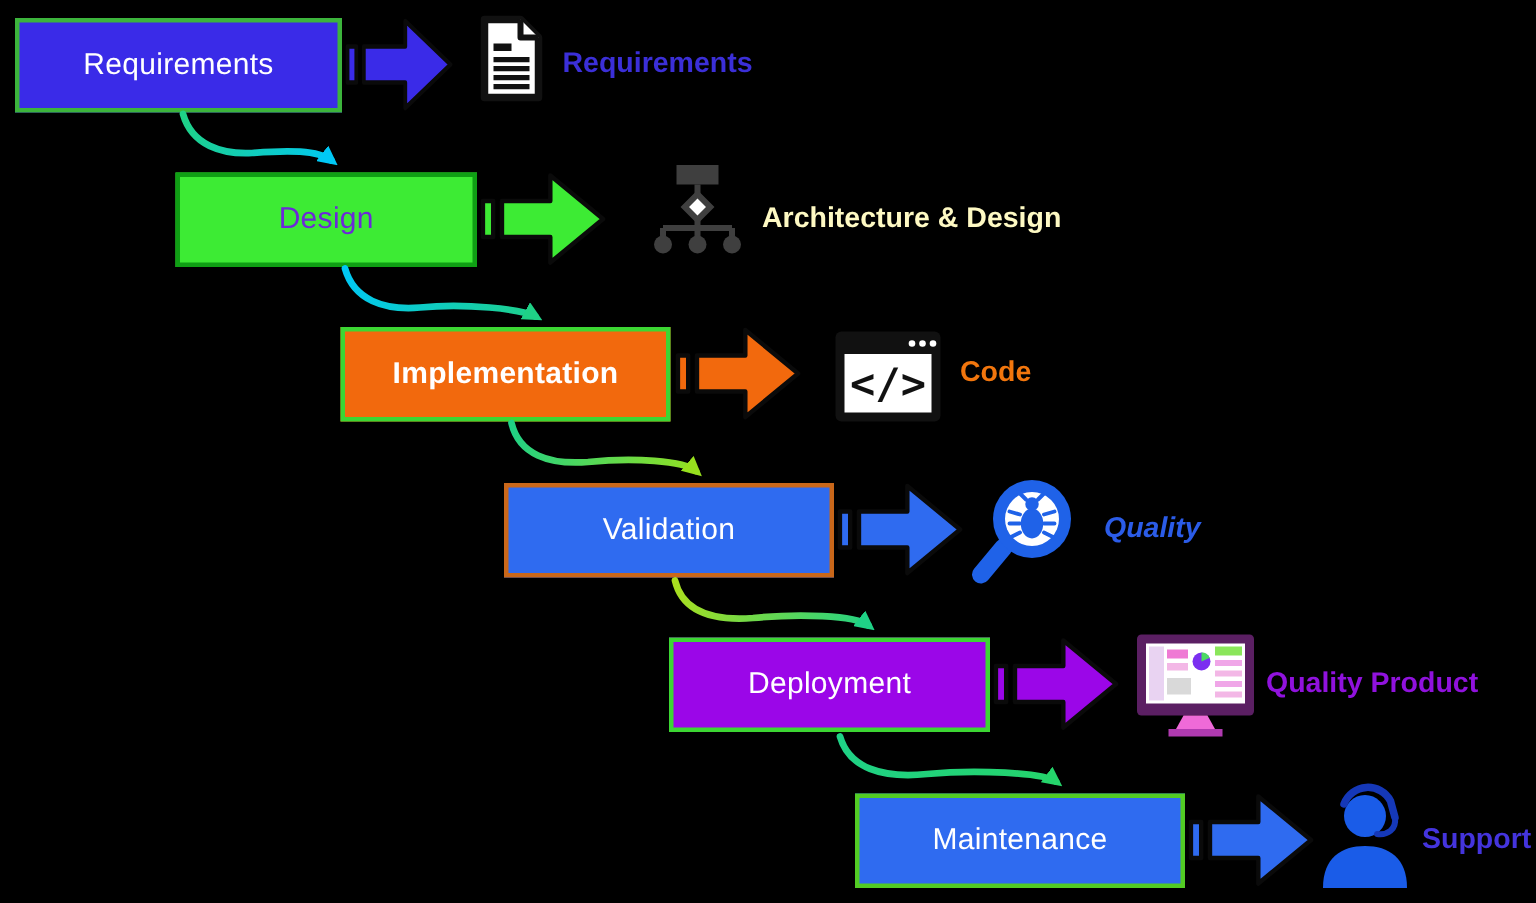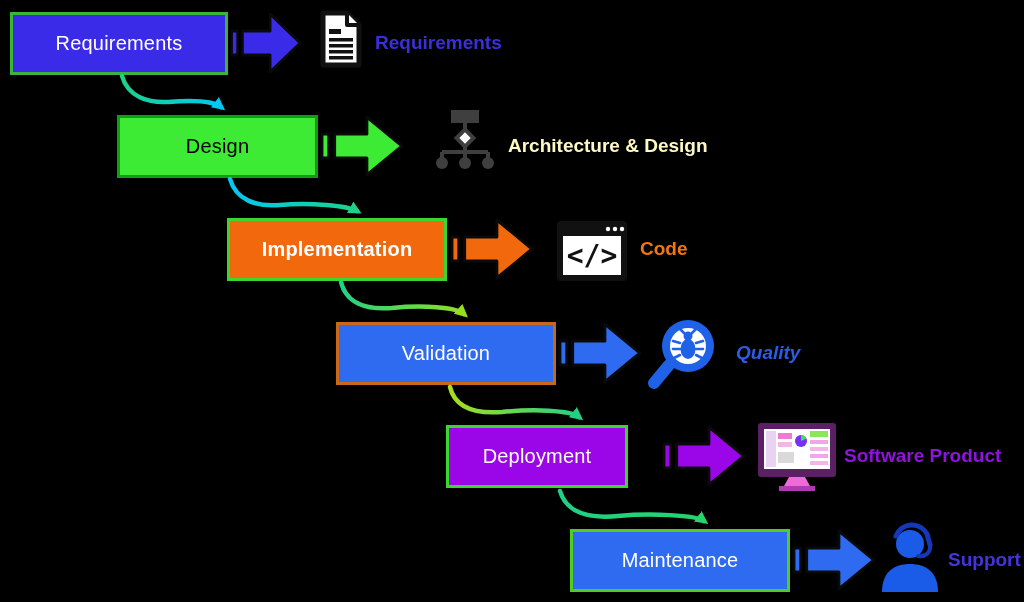--- a/index.html
+++ b/index.html
@@ -5,21 +5,21 @@
   html,body{margin:0;padding:0;background:#000;}
   #canvas{position:relative;width:1024px;height:602px;background:#000;overflow:hidden;
           font-family:"Liberation Sans",sans-serif;border-radius:21px;}
   .box{position:absolute;border:3px solid;box-sizing:border-box;display:flex;
        align-items:center;justify-content:center;z-index:2;}
   .box-label{font-size:20px;letter-spacing:.2px;}
   .b0{left:10px;top:12px;width:218px;height:63px;}
   .b1{left:117px;top:115px;width:201px;height:63px;}
   .b2{left:227px;top:218px;width:220px;height:63px;}
   .b3{left:336px;top:322px;width:220px;height:63px;}
-  .b4{left:446px;top:425px;width:182px;height:63px;}
+  .b4{left:446px;top:425px;width:214px;height:63px;}
   .b5{left:570px;top:529px;width:220px;height:63px;}
   .arrow{position:absolute;height:64px;z-index:2;}
   .arrow rect,.arrow polygon{stroke:#0a0a0a;stroke-width:3;stroke-linejoin:round;}
   .a0{left:230px;top:11px;width:72px;}
   .a1{left:320px;top:114px;width:84px;}
   .a2{left:450px;top:217px;width:84px;}
   .a3{left:558px;top:321px;width:84px;}
   .a4{left:662px;top:424px;width:84px;}
   .a5{left:792px;top:528px;width:84px;}
   .icon{position:absolute;z-index:2;}
@@ -106,21 +106,21 @@
       <rect x="11" y="19" width="12" height="5" fill="#111111"></rect>
       <rect x="11" y="28" width="24" height="3.5" fill="#111111"></rect>
       <rect x="11" y="34" width="24" height="3.5" fill="#111111"></rect>
       <rect x="11" y="40" width="24" height="3.5" fill="#111111"></rect>
       <rect x="11" y="46" width="24" height="3.5" fill="#111111"></rect>
     </svg>
   </span>
   <span class="artifact t0" style="color: rgb(59, 47, 216);">Requirements</span>
 
   <div class="box b1" style="background-color: rgb(61, 235, 52); border-color: rgb(15, 159, 20);">
-    <span class="box-label" style="color: #000000;">Design</span>
+    <span class="box-label" style="color: #6d28d9;">Design</span>
   </div>
   <svg class="arrow a1" viewBox="0 0 86 64" preserveAspectRatio="none">
     <g style="fill: rgb(61, 235, 52);">
       <rect x="2" y="20" width="7" height="24"></rect>
       <polygon points="15,20 48,20 48,3 84,32 48,61 48,44 15,44"></polygon>
     </g>
   </svg>
   <span class="icon i1" style="color: rgb(63, 63, 63);">
     <svg viewBox="0 0 66 64">
       <rect x="19" y="2" width="28" height="13" fill="currentColor"></rect>
@@ -198,21 +198,21 @@
       <path d="M45,20 L45,14 A6,6 0 0,1 50.5,17.5 Z" fill="#4cd964"></path>
       <rect x="54" y="10" width="18" height="6" fill="#8ae65a"></rect>
       <rect x="54" y="19" width="18" height="4" fill="#f0a6e8"></rect>
       <rect x="54" y="26" width="18" height="4" fill="#f3b7e6"></rect>
       <rect x="54" y="33" width="18" height="4" fill="#f0a6e8"></rect>
       <rect x="54" y="40" width="18" height="4" fill="#f3b7e6"></rect>
       <path d="M33,56 L49,56 L54,65 L28,65 Z" fill="#ef6ad8"></path>
       <rect x="23" y="65" width="36" height="5" fill="#b03ab0"></rect>
     </svg>
   </span>
-  <span class="artifact t4" style="color: rgb(144, 18, 221);">Software Product</span>
+  <span class="artifact t4" style="color: rgb(144, 18, 221);">Quality Product</span>
 
   <div class="box b5" style="background-color: rgb(47, 107, 240); border-color: rgb(82, 204, 36);">
     <span class="box-label" style="color: rgb(255, 255, 255);">Maintenance</span>
   </div>
   <svg class="arrow a5" viewBox="0 0 86 64" preserveAspectRatio="none">
     <g style="fill: rgb(47, 107, 240);">
       <rect x="2" y="20" width="7" height="24"></rect>
       <polygon points="15,20 48,20 48,3 84,32 48,61 48,44 15,44"></polygon>
     </g>
   </svg>

